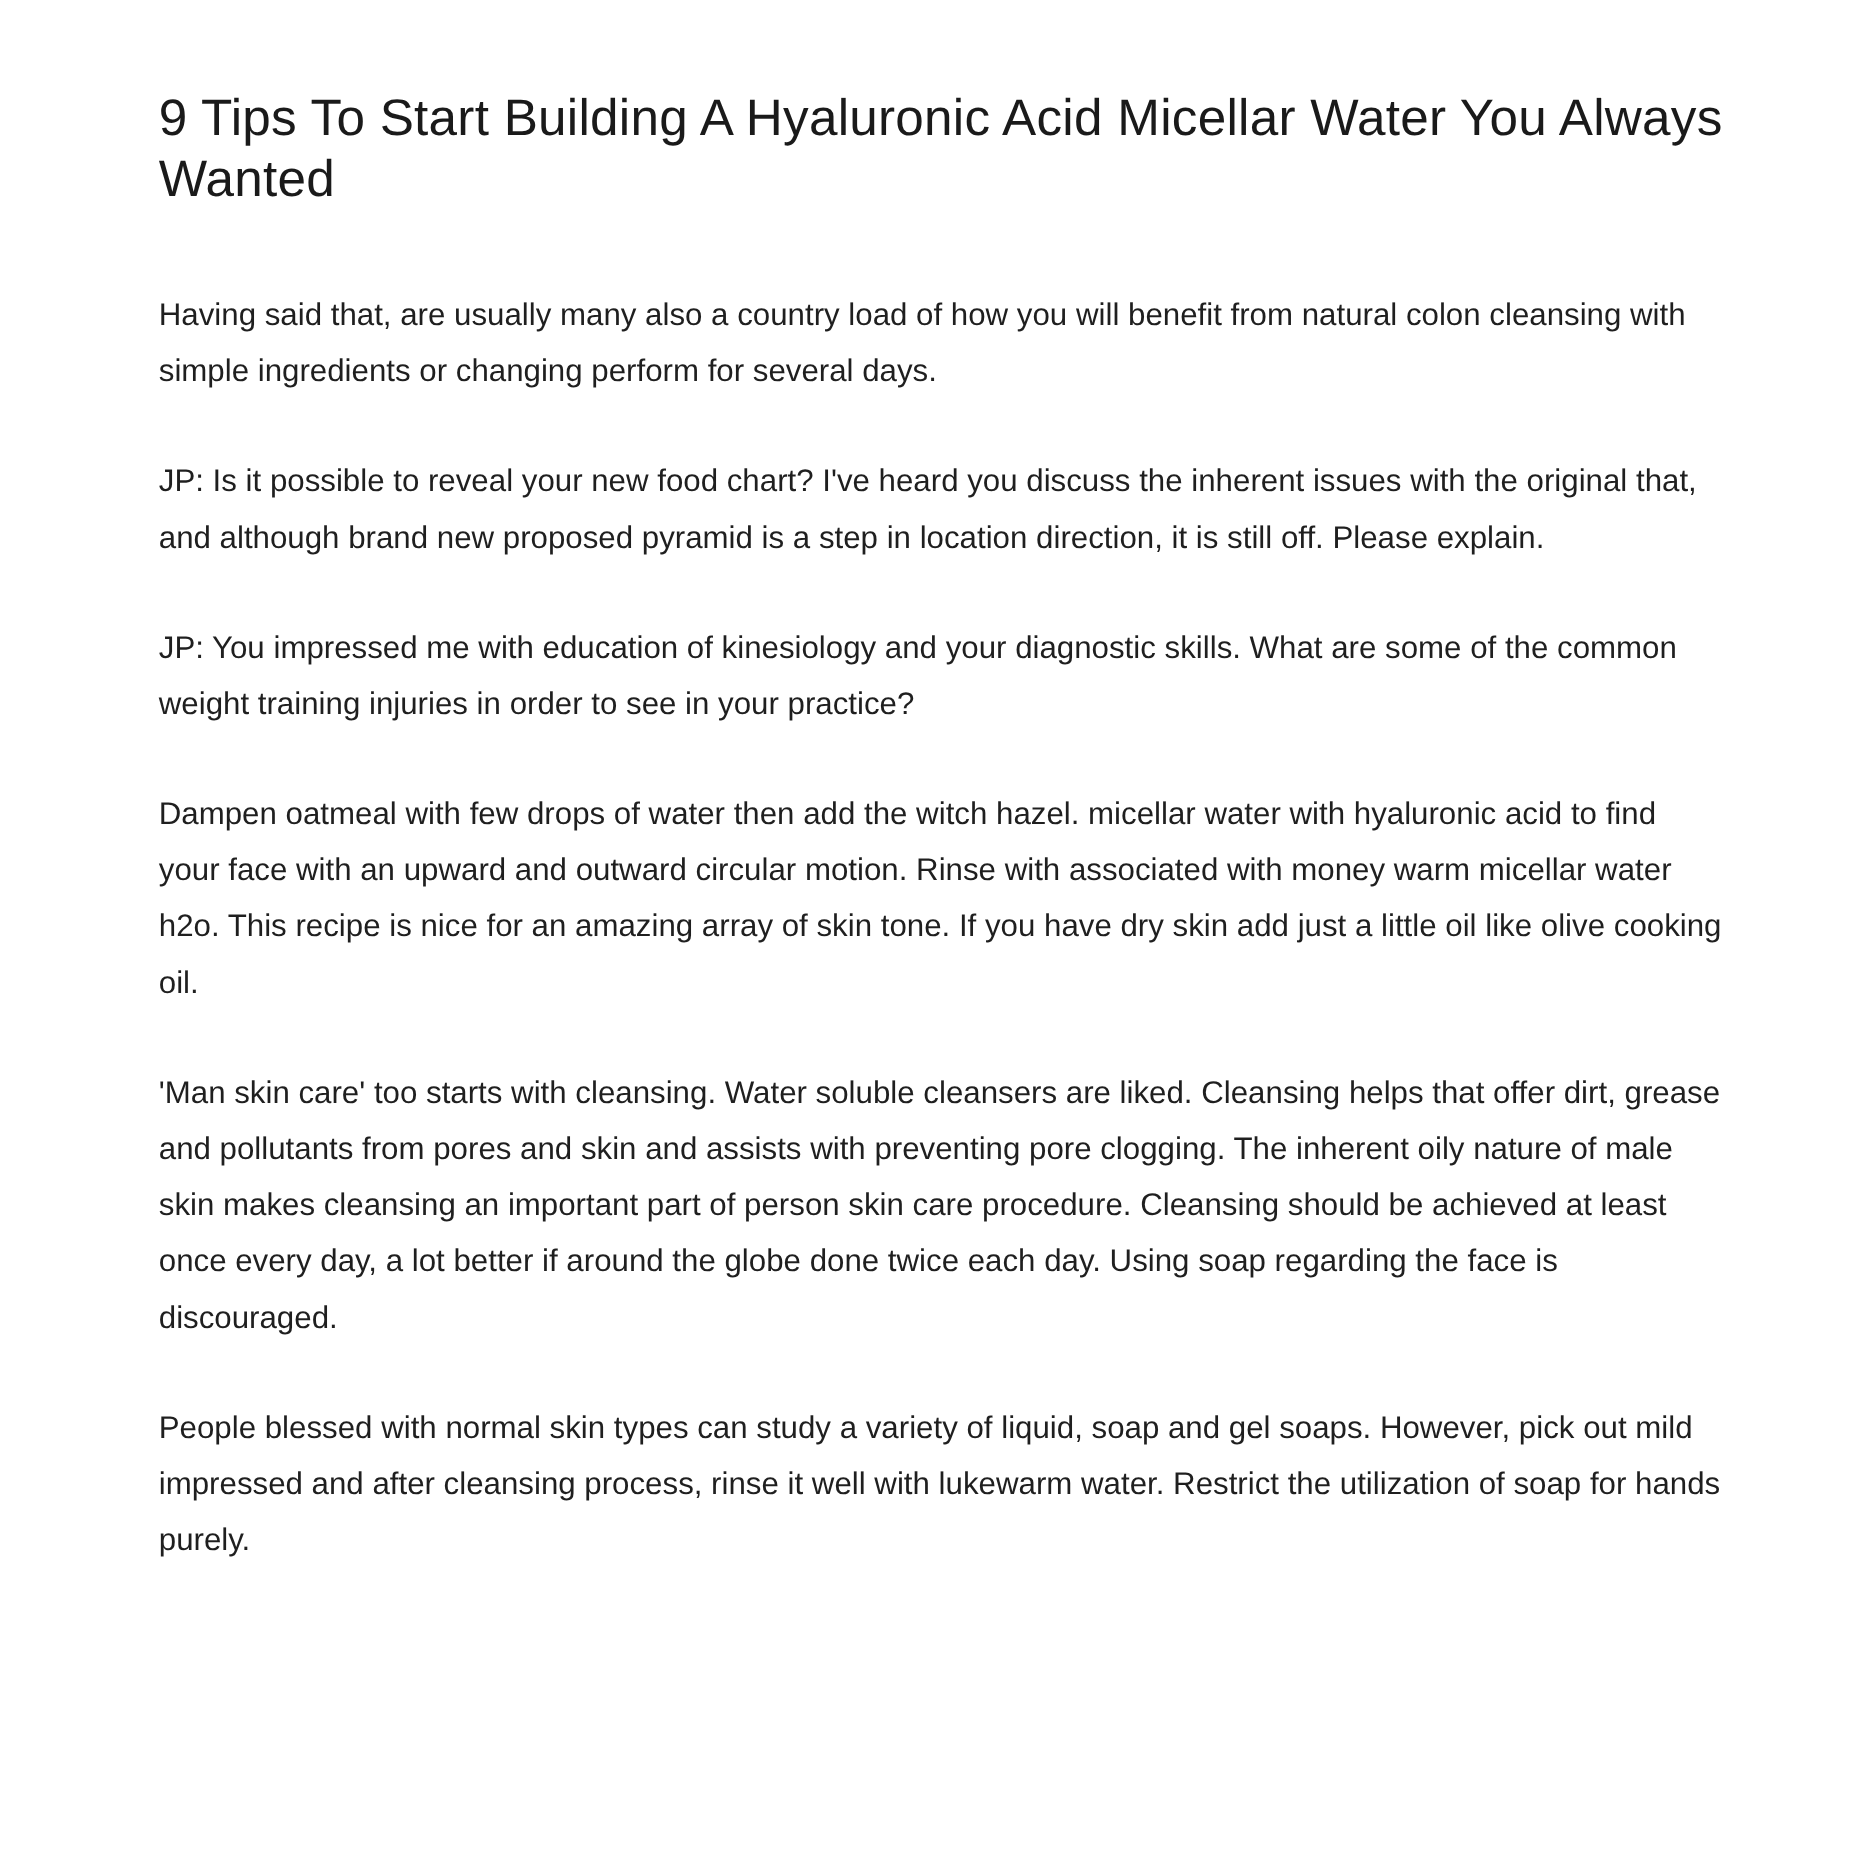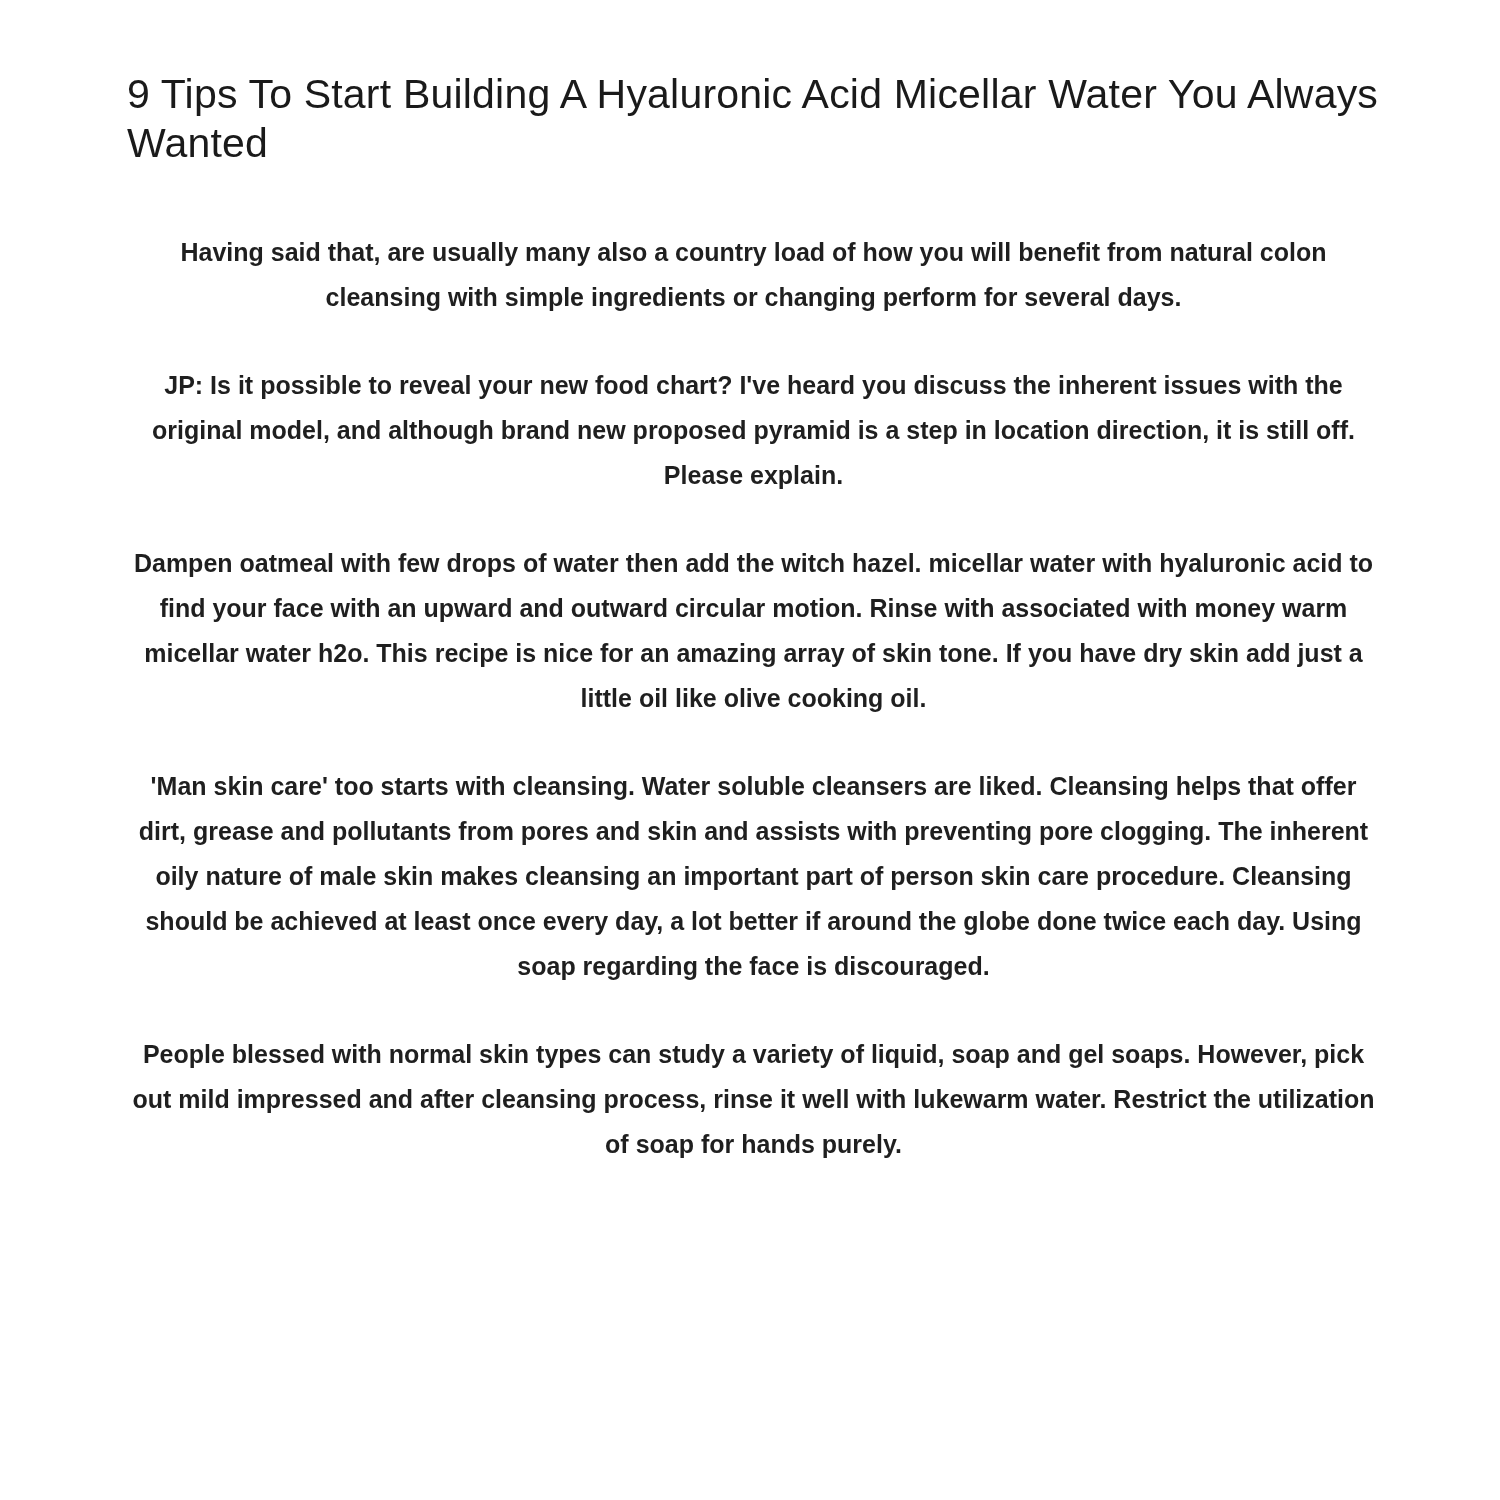--- a/index.html
+++ b/index.html
@@ -24,35 +24,35 @@
       line-height: 1.2;
       font-weight: 400;
       color: #1a1a1a;
       max-width: 1255px;
       letter-spacing: 0.2px;
     }
     .paragraph {
       margin: 0 0 43px 0;
       font-size: 25px;
       line-height: 45px;
-      font-weight: 700;
+      font-weight: 400;
       color: #1f1f1f;
       max-width: 1255px;
-      text-align: center;
     }
   </style>
 </head>
 <body>
 
 <div class="page">
   <h1 class="title">9 Tips To Start Building A Hyaluronic Acid Micellar Water You Always Wanted</h1>
 
   <p class="paragraph">Having said that, are usually many also a country load of how you will benefit from natural colon cleansing with simple ingredients or changing perform for several days.</p>
 
-  <p class="paragraph">JP: Is it possible to reveal your new food chart? I've heard you discuss the inherent issues with the original model, and although brand new proposed pyramid is a step in location direction, it is still off. Please explain.</p>
+  <p class="paragraph">JP: Is it possible to reveal your new food chart? I've heard you discuss the inherent issues with the original that, and although brand new proposed pyramid is a step in location direction, it is still off. Please explain.</p>
 
+  <p class="paragraph">JP: You impressed me with education of kinesiology and your diagnostic skills. What are some of the common weight training injuries in order to see in your practice?</p>
 
   <p class="paragraph">Dampen oatmeal with few drops of water then add the witch hazel. micellar water with hyaluronic acid to find your face with an upward and outward circular motion. Rinse with associated with money warm micellar water h2o. This recipe is nice for an amazing array of skin tone. If you have dry skin add just a little oil like olive cooking oil.</p>
 
   <p class="paragraph">'Man skin care' too starts with cleansing. Water soluble cleansers are liked. Cleansing helps that offer dirt, grease and pollutants from pores and skin and assists with preventing pore clogging. The inherent oily nature of male skin makes cleansing an important part of person skin care procedure. Cleansing should be achieved at least once every day, a lot better if around the globe done twice each day. Using soap regarding the face is discouraged.</p>
 
   <p class="paragraph">People blessed with normal skin types can study a variety of liquid, soap and gel soaps. However, pick out mild impressed and after cleansing process, rinse it well with lukewarm water. Restrict the utilization of soap for hands purely.</p>
 </div>
 
 </body></html>

